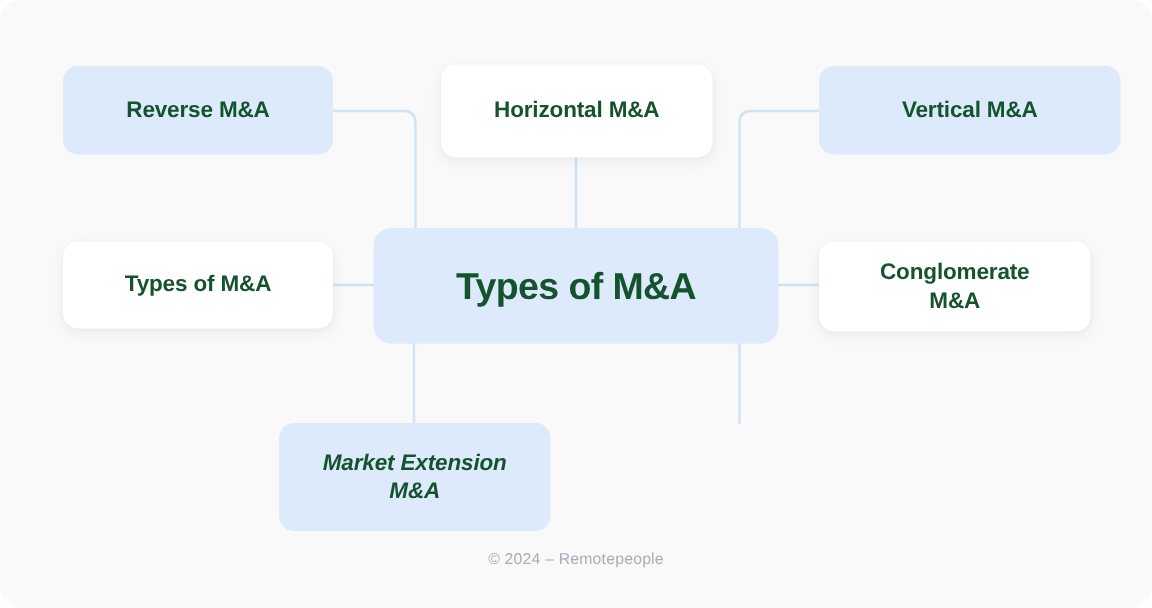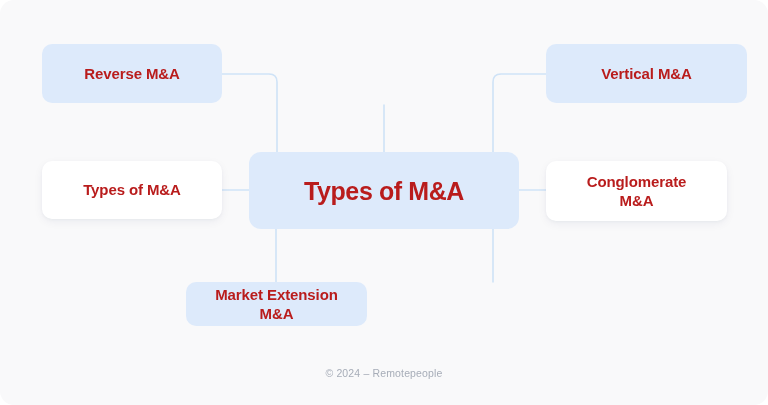--- a/index.html
+++ b/index.html
@@ -29,21 +29,21 @@
 
   
   .node {
     position: absolute;
     box-sizing: border-box;
     display: flex;
     align-items: center;
     justify-content: center;
     text-align: center;
     border-radius: 10px;
-    color: #b91c1c;
+    color: #14532d;
     font-weight: 700;
     line-height: 1.28;
     letter-spacing: -0.1px;
     padding: 4px 28px;
   }
   .node.tint {
     background: #ddeafb;
   }
   .node.plain {
     background: #ffffff;
@@ -58,21 +58,21 @@
     left: 249px; top: 152px; width: 270px; height: 77px;
     font-size: 25px;
     border-radius: 12px;
     letter-spacing: -0.4px;
   }
   #node-reverse   { left: 42px;  top: 44px;  width: 180px; height: 59px; font-size: 15px; }
   #node-types     { left: 42px;  top: 161px; width: 180px; height: 58px; font-size: 15px; }
   #node-horizontal{ left: 294px; top: 43px;  width: 181px; height: 62px; font-size: 15px; }
   #node-vertical  { left: 546px; top: 44px;  width: 201px; height: 59px; font-size: 15px; }
   #node-conglomerate { left: 546px; top: 161px; width: 181px; height: 60px; font-size: 15px; justify-content: center; }
-  #node-market    { left: 186px; top: 282px; width: 181px; height: 44px; font-size: 15px; }
+  #node-market    { left: 186px; top: 282px; width: 181px; height: 72px; font-size: 15px; font-style: italic; }
   #node-concentric{ left: 403px; top: 282px; width: 179px; height: 60px; font-size: 15px; }
 
   
   #footer {
     position: absolute;
     left: 0;
     top: 367px;
     width: 768px;
     text-align: center;
     font-size: 10.5px;
@@ -105,20 +105,23 @@
   </svg>
 
   <div id="node-center" class="node tint">
     <span class="node-label">Types of M&amp;A</span>
   </div>
 
   <div id="node-reverse" class="node tint">
     <span class="node-label">Reverse M&amp;A</span>
   </div>
 
+  <div id="node-horizontal" class="node plain">
+    <span class="node-label">Horizontal M&amp;A</span>
+  </div>
 
   <div id="node-vertical" class="node tint">
     <span class="node-label">Vertical M&amp;A</span>
   </div>
 
   <div id="node-types" class="node plain">
     <span class="node-label">Types of M&amp;A</span>
   </div>
 
   <div id="node-conglomerate" class="node plain">

